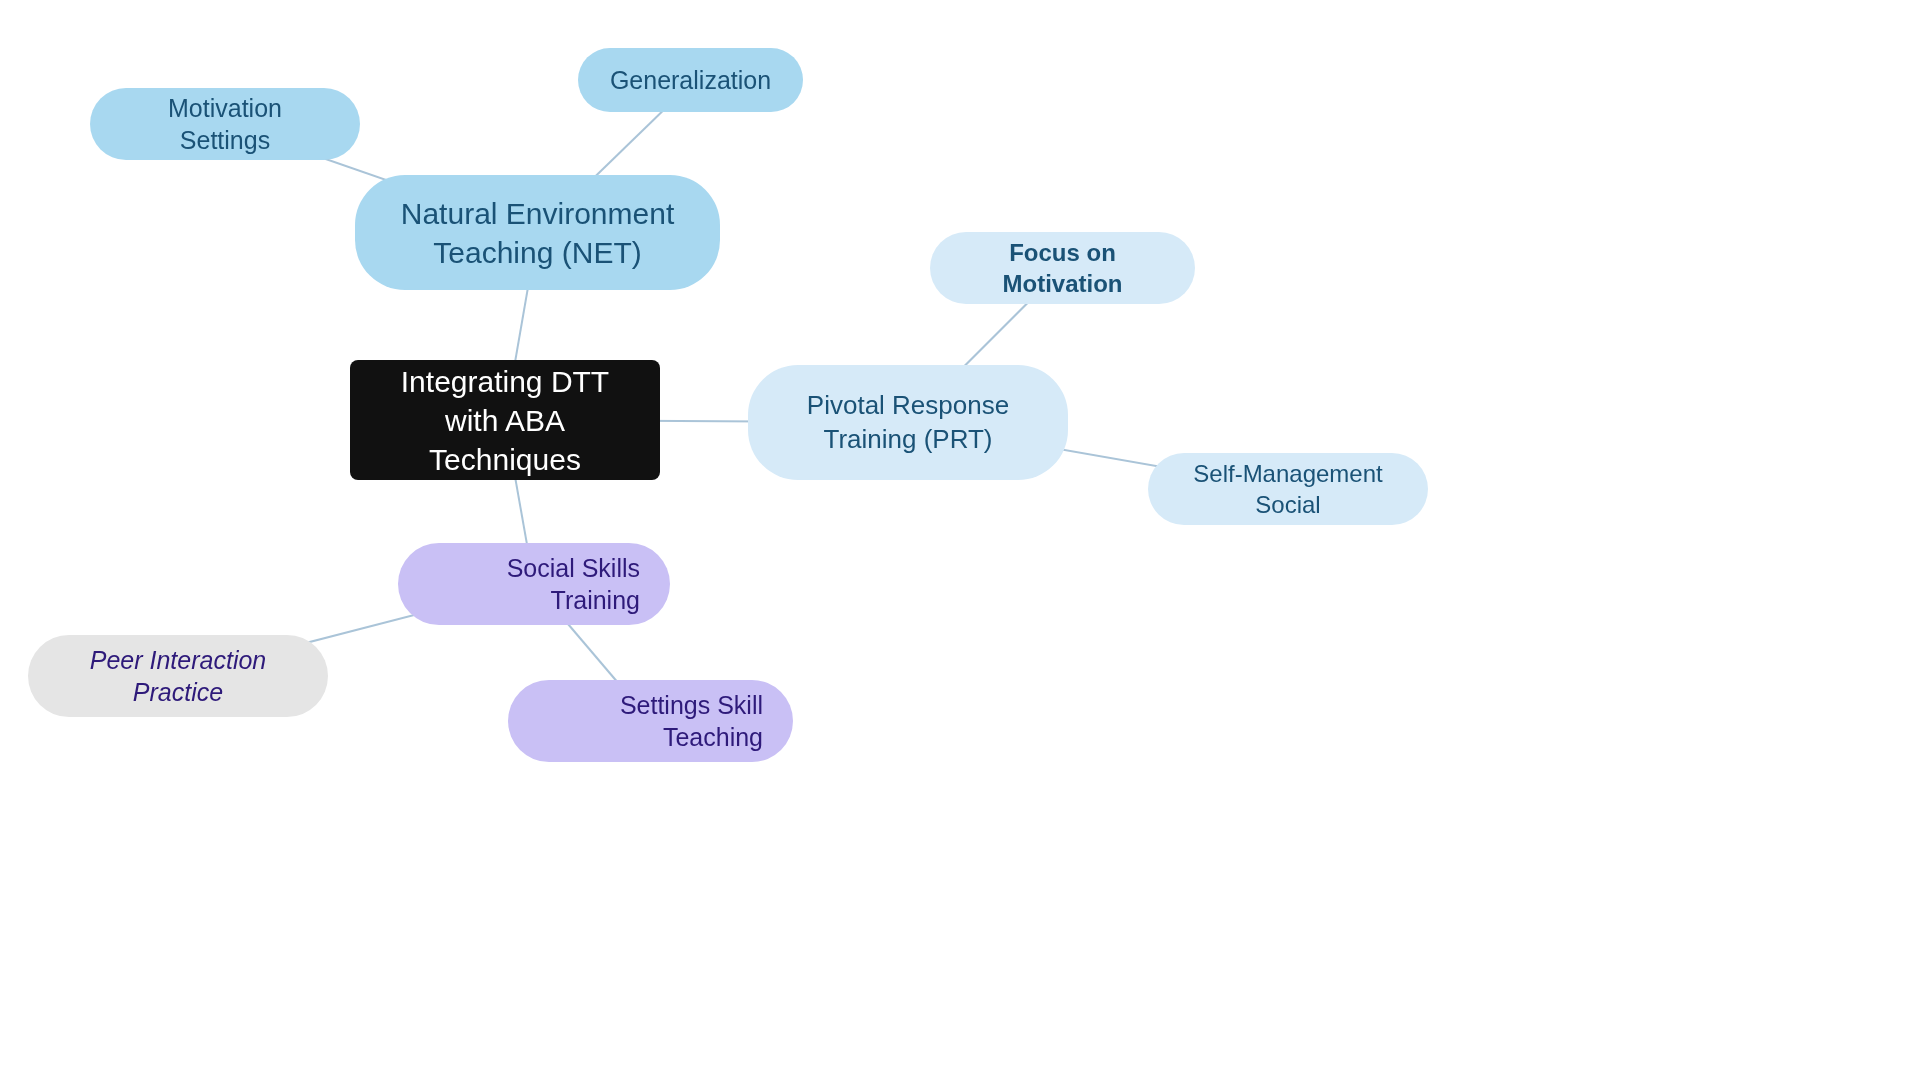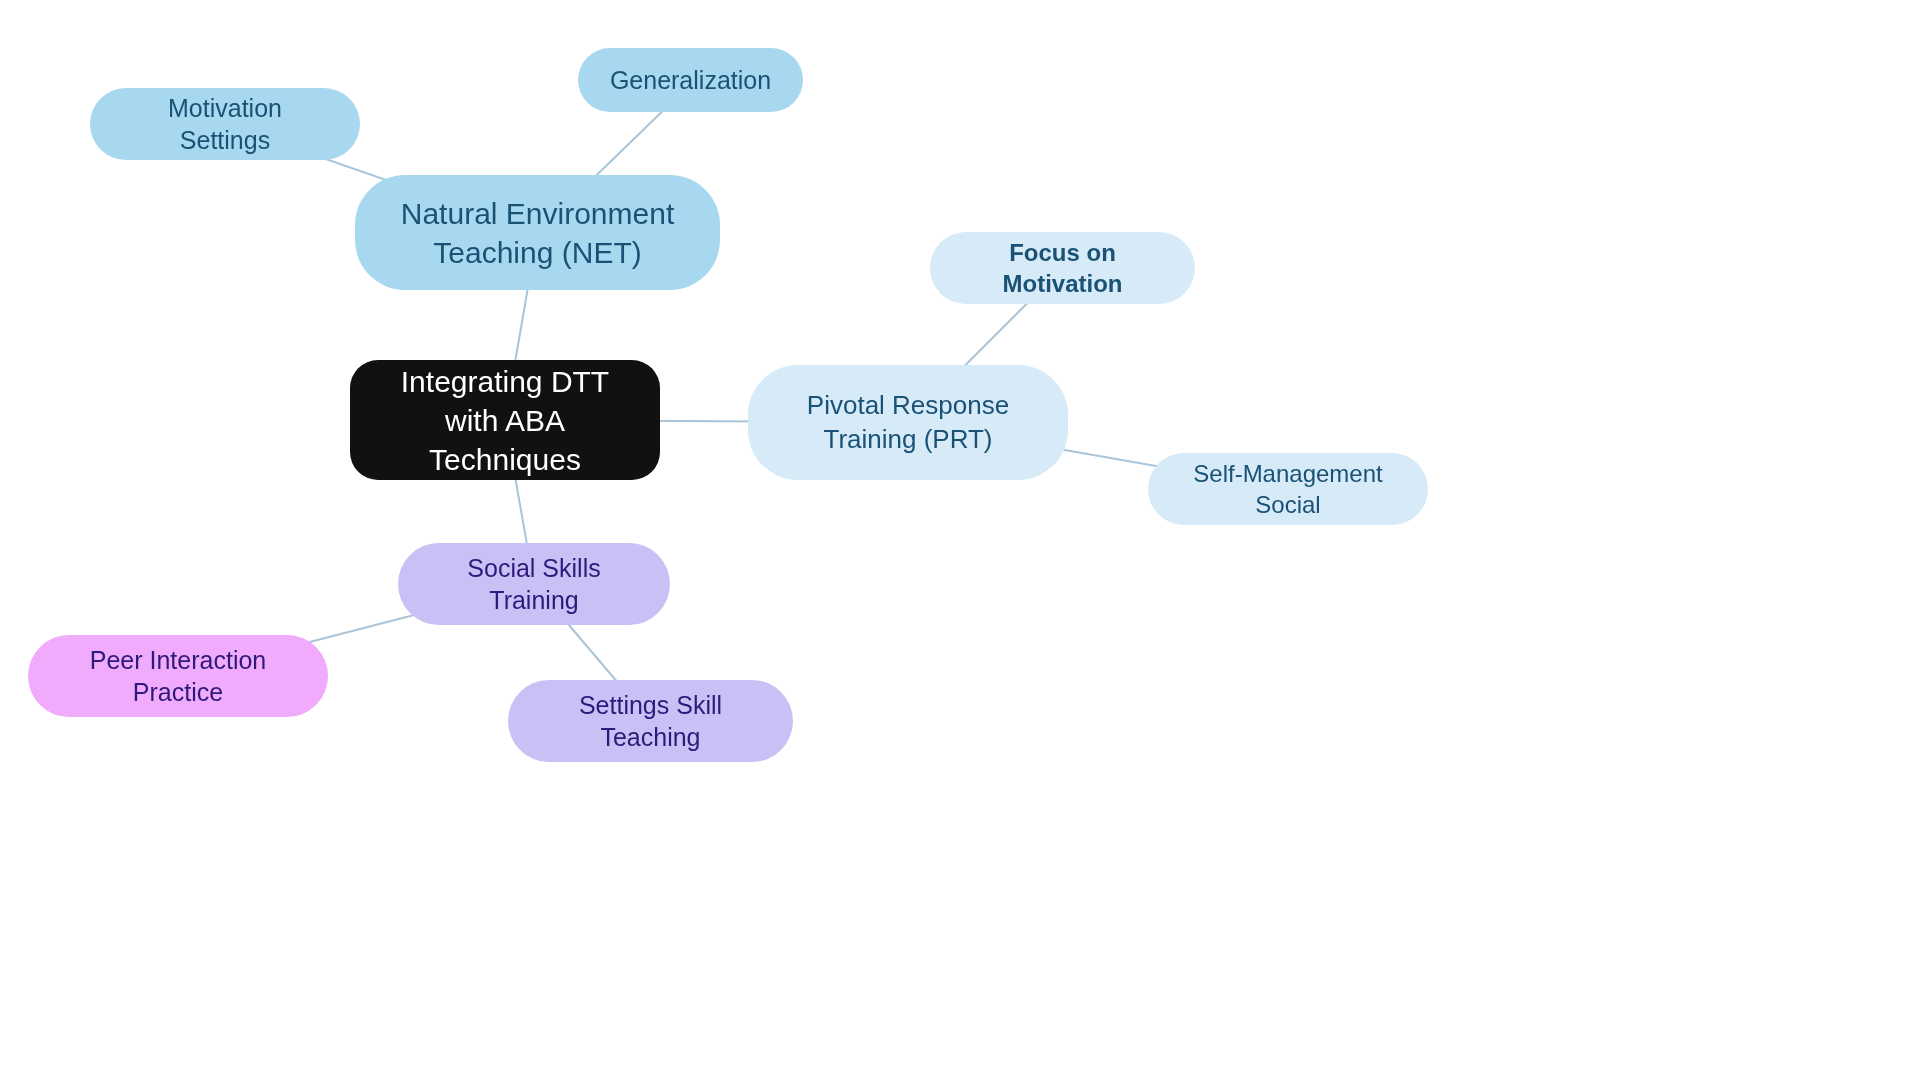--- a/index.html
+++ b/index.html
@@ -46,43 +46,45 @@
     }
     .node-blue-light {
       background: #d6eaf8;
       color: #1a5276;
       border-radius: 50px;
     }
     .node-purple {
       background: #c9c0f5;
       color: #2e1a7a;
       border-radius: 50px;
+      text-align: right;
     }
     .node-purple-light {
-      background: #f0abfc;
+      background: #e5e5e5;
       color: #2e1a7a;
       border-radius: 50px;
+      font-style: italic;
     }
   </style>
 </head>
 <body>
 
 <svg id="connections">
     <line x1="505" y1="420" x2="537.5" y2="232.5" stroke="#aac4d8" stroke-width="2"></line>
     <line x1="537.5" y1="232.5" x2="225" y2="124" stroke="#aac4d8" stroke-width="2"></line>
     <line x1="537.5" y1="232.5" x2="690.5" y2="84" stroke="#aac4d8" stroke-width="2"></line>
     <line x1="505" y1="420" x2="908" y2="422.5" stroke="#aac4d8" stroke-width="2"></line>
     <line x1="908" y1="422.5" x2="1062.5" y2="268" stroke="#aac4d8" stroke-width="2"></line>
     <line x1="908" y1="422.5" x2="1288" y2="489" stroke="#aac4d8" stroke-width="2"></line>
     <line x1="505" y1="420" x2="534" y2="584" stroke="#aac4d8" stroke-width="2"></line>
     <line x1="534" y1="584" x2="178" y2="676" stroke="#aac4d8" stroke-width="2"></line>
     <line x1="534" y1="584" x2="650.5" y2="721" stroke="#aac4d8" stroke-width="2"></line>
   </svg>
 
-<div class="node node-center" style="left: 350px; top: 360px; width: 310px; height: 120px;">
+<div class="node node-center" style="left: 350px; top: 360px; width: 310px; height: 120px; border-radius: 8px;">
   <span>Integrating DTT with ABA Techniques</span>
 </div>
 
 <div class="node node-blue" style="left: 355px; top: 175px; width: 365px; height: 115px; font-size:30px;">
   <span>Natural Environment Teaching (NET)</span>
 </div>
 
 <div class="node node-blue" style="left: 90px; top: 88px; width: 270px; height: 72px; font-size:25px;">
   <span>Motivation Settings</span>
 </div>

